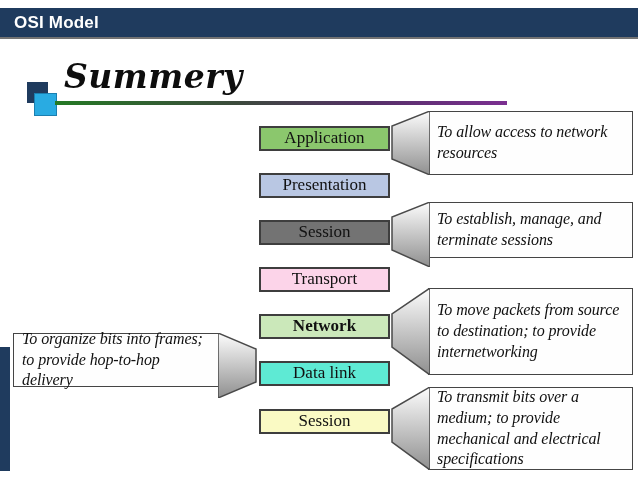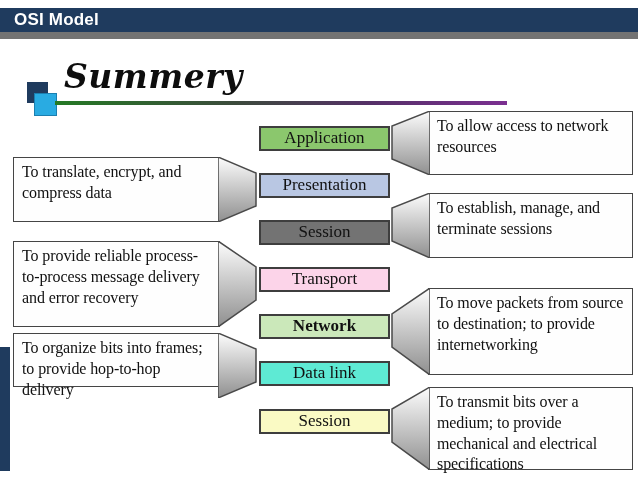--- a/index.html
+++ b/index.html
@@ -1,39 +1,39 @@
 <!DOCTYPE html>
 <html><head>
 <meta charset="utf-8">
 <style>
   html,body{margin:0;padding:0;background:#888;}
   .slide{position:relative;width:638px;height:478px;background:#ffffff;overflow:hidden;
          font-family:"Liberation Serif",serif;}
   
   .topbar{position:absolute;top:8px;left:0;width:638px;height:31px;background:#1f3b5e;
-          border-bottom:7px solid #737373;display:flex;align-items:center;box-sizing:border-box;}
+          border-bottom:2px solid #737373;display:flex;align-items:center;box-sizing:border-box;}
   .topbar span{color:#ffffff;font-family:"Liberation Sans",sans-serif;font-weight:bold;
                font-size:17px;padding-left:14px;letter-spacing:.2px;}
   
   .sq-dark{position:absolute;left:27px;top:82px;width:21px;height:21px;background:#1f3b5e;}
   .sq-blue{position:absolute;left:34px;top:93px;width:23px;height:23px;background:#29abe2;
            border:1px solid #1b7fb0;box-sizing:border-box;}
   .title{position:absolute;left:64px;top:57px;margin:0;color:#0d0d0d;
          font-family:"DejaVu Serif",serif;font-weight:bold;font-size:33px;letter-spacing:.5px;font-style:italic;}
   .title-rule{position:absolute;left:55px;top:101px;width:452px;height:4px;
               background:linear-gradient(90deg,#257a25 0%,#3c4a3c 40%,#553068 70%,#7b2f91 100%);}
   
   .left-bar{position:absolute;left:0;top:347px;width:10px;height:124px;background:#1f3b5e;}
   
   .layer{position:absolute;left:259px;width:131px;height:25px;box-sizing:border-box;
          border:2px solid #3e3e3e;display:flex;align-items:flex-start;justify-content:center;
          font-size:17px;color:#111;z-index:3;}
   
   .callout{position:absolute;box-sizing:border-box;background:#fefefe;border:1.5px solid #454545;
-           display:flex;align-items:flex-start;z-index:2;}
+           display:flex;align-items:center;z-index:2;font-style:italic;}
   .callout .txt{font-size:16px;line-height:1.3;color:#101010;padding:4px 8px;letter-spacing:-0.1px;}
   .callout.right{left:428px;width:205px;}
   .callout.left{left:13px;width:207px;}
   .ptr{position:absolute;top:-1px;z-index:1;}
   .callout.right .ptr{left:-38px;}
   .callout.left .ptr{right:-38px;}
 </style>
 </head>
 <body>
 
@@ -77,21 +77,21 @@
           <linearGradient id="g1" x1="0" y1="0" x2="0" y2="1">
             <stop offset="0" stop-color="#fdfdfd"></stop>
             <stop offset="1" stop-color="#8f8f8f"></stop>
           </linearGradient>
         </defs>
       <polygon points="39,0 39,64 1,48 1,15" fill="url(#g1)" stroke="#4a4a4a" stroke-width="1.5"></polygon>
     </svg>
     <div class="txt">To allow access to network resources</div>
   </div>
 
-  <div class="callout right" style="top:193px;height:65px">
+  <div class="callout right" style="top:202px;height:56px">
     <svg class="ptr" width="39" height="65" viewBox="0 0 39 65">
       <defs>
           <linearGradient id="g3" x1="0" y1="0" x2="0" y2="1">
             <stop offset="0" stop-color="#fdfdfd"></stop>
             <stop offset="1" stop-color="#8f8f8f"></stop>
           </linearGradient>
         </defs>
       <polygon points="39,0 39,65 1,48 1,15" fill="url(#g3)" stroke="#4a4a4a" stroke-width="1.5"></polygon>
     </svg>
     <div class="txt">To establish, manage, and terminate sessions</div>
@@ -116,45 +116,21 @@
           <linearGradient id="g7" x1="0" y1="0" x2="0" y2="1">
             <stop offset="0" stop-color="#fdfdfd"></stop>
             <stop offset="1" stop-color="#8f8f8f"></stop>
           </linearGradient>
         </defs>
       <polygon points="39,0 39,83 1,55 1,22" fill="url(#g7)" stroke="#4a4a4a" stroke-width="1.5"></polygon>
     </svg>
     <div class="txt">To transmit bits over a medium; to provide mechanical and electrical specifications</div>
   </div>
 
-  <div class="callout left" style="top:157px;height:65px">
-    <svg class="ptr" width="39" height="65" viewBox="0 0 39 65">
-      <defs>
-          <linearGradient id="g2" x1="0" y1="0" x2="0" y2="1">
-            <stop offset="0" stop-color="#fdfdfd"></stop>
-            <stop offset="1" stop-color="#8f8f8f"></stop>
-          </linearGradient>
-        </defs>
-      <polygon points="0,0 0,65 38,49 38,16" fill="url(#g2)" stroke="#4a4a4a" stroke-width="1.5"></polygon>
-    </svg>
-    <div class="txt">To translate, encrypt, and compress data</div>
-  </div>
 
-  <div class="callout left" style="top:241px;height:86px">
-    <svg class="ptr" width="39" height="86" viewBox="0 0 39 86">
-      <defs>
-          <linearGradient id="g4" x1="0" y1="0" x2="0" y2="1">
-            <stop offset="0" stop-color="#fdfdfd"></stop>
-            <stop offset="1" stop-color="#8f8f8f"></stop>
-          </linearGradient>
-        </defs>
-      <polygon points="0,0 0,86 38,59 38,26" fill="url(#g4)" stroke="#4a4a4a" stroke-width="1.5"></polygon>
-    </svg>
-    <div class="txt">To provide reliable process-to-process message delivery and error recovery</div>
-  </div>
 
   <div class="callout left" style="top:333px;height:54px">
     <svg class="ptr" width="39" height="65" viewBox="0 0 39 65">
       <defs>
           <linearGradient id="g6" x1="0" y1="0" x2="0" y2="1">
             <stop offset="0" stop-color="#fdfdfd"></stop>
             <stop offset="1" stop-color="#8f8f8f"></stop>
           </linearGradient>
         </defs>
       <polygon points="0,0 0,65 38,49 38,16" fill="url(#g6)" stroke="#4a4a4a" stroke-width="1.5"></polygon>

